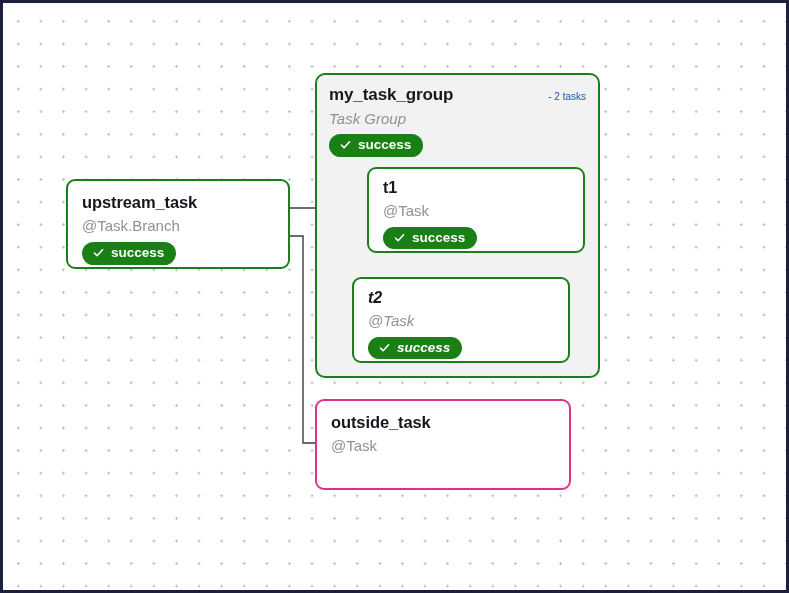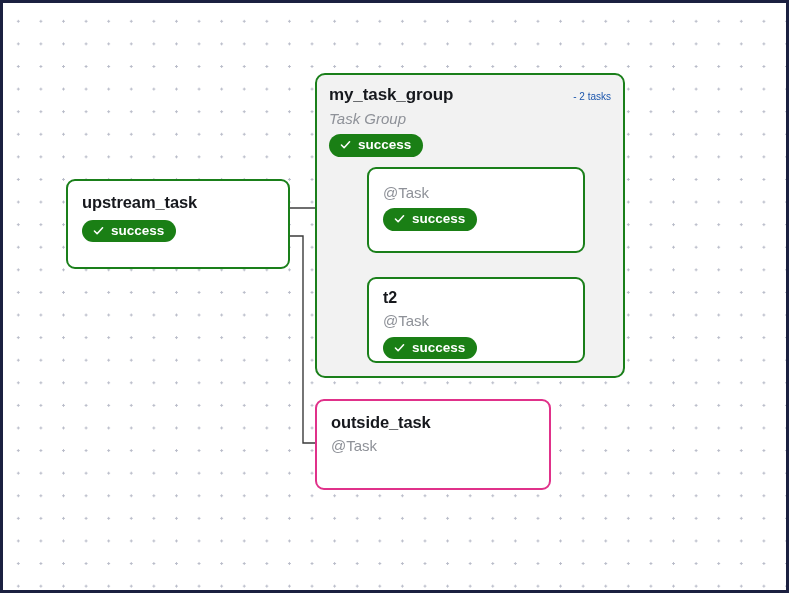--- a/index.html
+++ b/index.html
@@ -83,21 +83,21 @@
     width: 13px;
     height: 13px;
   }
   .badge .bicon svg { display: block; }
 
   
   #task-group {
     position: absolute;
     left: 312px;
     top: 70px;
-    width: 310px;
+    width: 285px;
     height: 305px;
     box-sizing: border-box;
     background: #f2f2f2;
     border: 2px solid #1a7f1a;
     border-radius: 10px;
   }
   #task-group-header {
     position: absolute;
     left: 12px;
     top: 10px;
@@ -126,21 +126,21 @@
     color: #8e9198;
     margin-top: 5px;
     font-style: italic;
   }
   #task-group .badge { margin-top: 7px; }
 
   
   #node-upstream_task { left: 63px;  top: 176px; width: 224px; height: 90px; }
   #node-t1           { left: 362px; top: 162px; width: 218px; height: 86px; }
   #node-t2           { left: 362px; top: 272px; width: 218px; height: 86px; }
-  #node-outside_task { left: 312px; top: 396px; width: 236px; height: 91px; }
+  #node-outside_task { left: 312px; top: 396px; width: 256px; height: 91px; }
 
   #node-t1, #node-t2 { padding: 10px 14px; }
   #node-t1 .node-title, #node-t2 .node-title { font-size: 16px; }
 </style>
 </head>
 <body>
 
 <div id="screen">
 
   <svg id="edges" viewBox="0 0 789 593" width="789" height="593">
@@ -166,47 +166,49 @@
         <span class="bicon">
           <svg width="13" height="13" viewBox="0 0 16 16" fill="none">
             <path d="M3 8.6 L6.3 12 L13 4.6" stroke="#ffffff" stroke-width="1.9" stroke-linecap="round" stroke-linejoin="round"></path>
           </svg>
         </span>
         <span>success</span>
       </div>
     </div>
 
     <div class="node" id="node-t1" style="left:50px; top:92px;">
+      <div class="node-title">t1</div>
       <div class="node-sub">@Task</div>
       <div class="badge">
         <span class="bicon">
           <svg width="13" height="13" viewBox="0 0 16 16" fill="none">
             <path d="M3 8.6 L6.3 12 L13 4.6" stroke="#ffffff" stroke-width="1.9" stroke-linecap="round" stroke-linejoin="round"></path>
           </svg>
         </span>
         <span>success</span>
       </div>
     </div>
 
-    <div class="node" id="node-t2" style="left:50px; top:202px;">
+    <div class="node" id="node-t2" style="left:35px; top:202px;font-style:italic;">
       <div class="node-title">t2</div>
       <div class="node-sub">@Task</div>
       <div class="badge">
         <span class="bicon">
           <svg width="13" height="13" viewBox="0 0 16 16" fill="none">
             <path d="M3 8.6 L6.3 12 L13 4.6" stroke="#ffffff" stroke-width="1.9" stroke-linecap="round" stroke-linejoin="round"></path>
           </svg>
         </span>
         <span>success</span>
       </div>
     </div>
   </div>
 
   <div class="node" id="node-upstream_task">
     <div class="node-title">upstream_task</div>
+    <div class="node-sub">@Task.Branch</div>
     <div class="badge">
       <span class="bicon">
         <svg width="13" height="13" viewBox="0 0 16 16" fill="none">
           <path d="M3 8.6 L6.3 12 L13 4.6" stroke="#ffffff" stroke-width="1.9" stroke-linecap="round" stroke-linejoin="round"></path>
         </svg>
       </span>
       <span>success</span>
     </div>
   </div>
 

